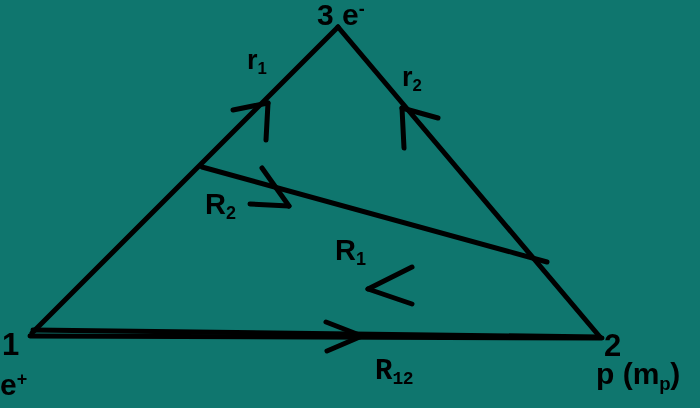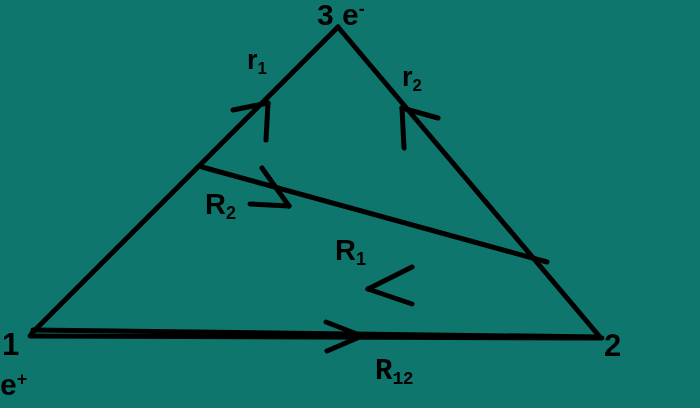--- a/index.html
+++ b/index.html
@@ -107,20 +107,23 @@
   </div>
 
   <div class="lbl" id="label-vertex1">1</div>
 
   <div class="lbl" id="label-vertex2">2</div>
 
   <div class="lbl" id="label-epositron">
     <span>e</span><span class="sup">+</span>
   </div>
 
+  <div class="lbl" id="label-proton">
+    <span>p (m</span><span class="sub">p</span><span>)</span>
+  </div>
 
   <div class="lbl" id="label-r1">
     <span>r</span><span class="sub">1</span>
   </div>
 
   <div class="lbl" id="label-r2">
     <span>r</span><span class="sub">2</span>
   </div>
 
   <div class="lbl" id="label-R2">

